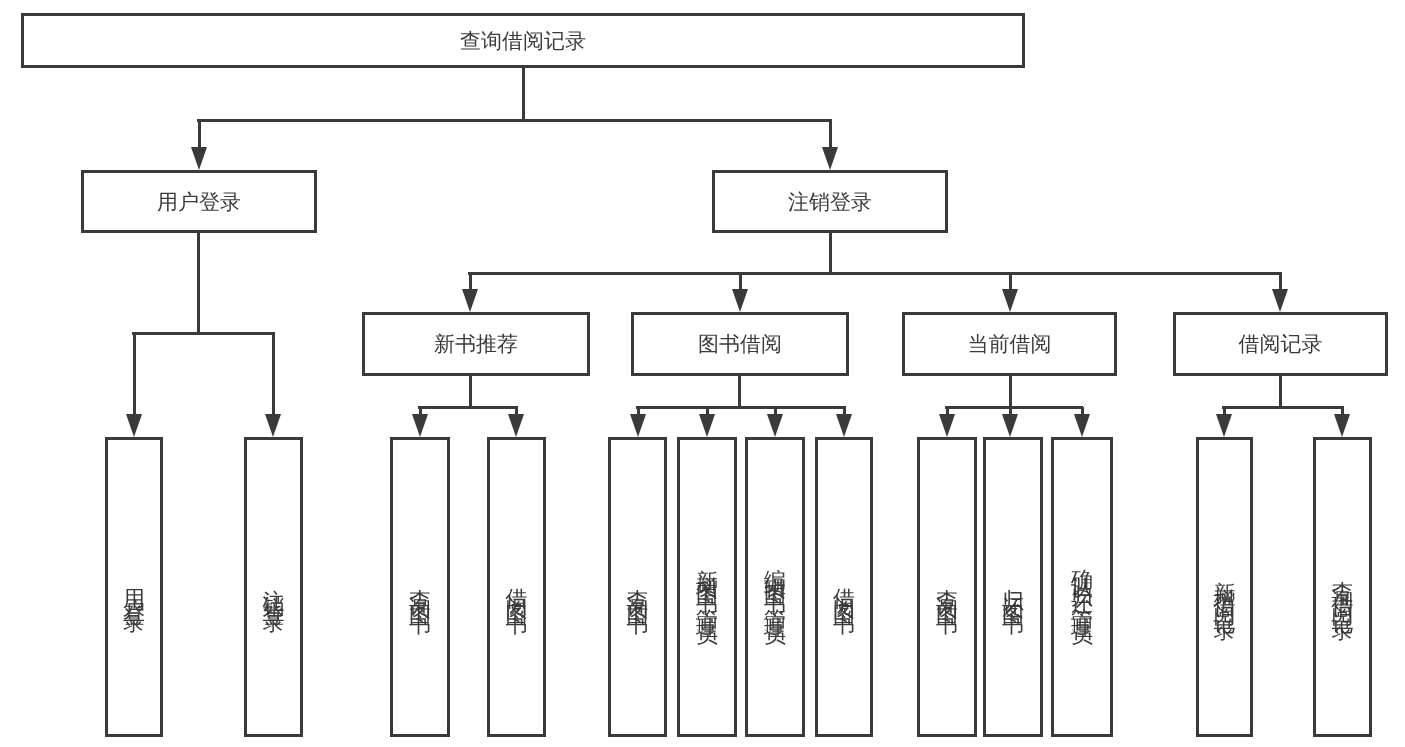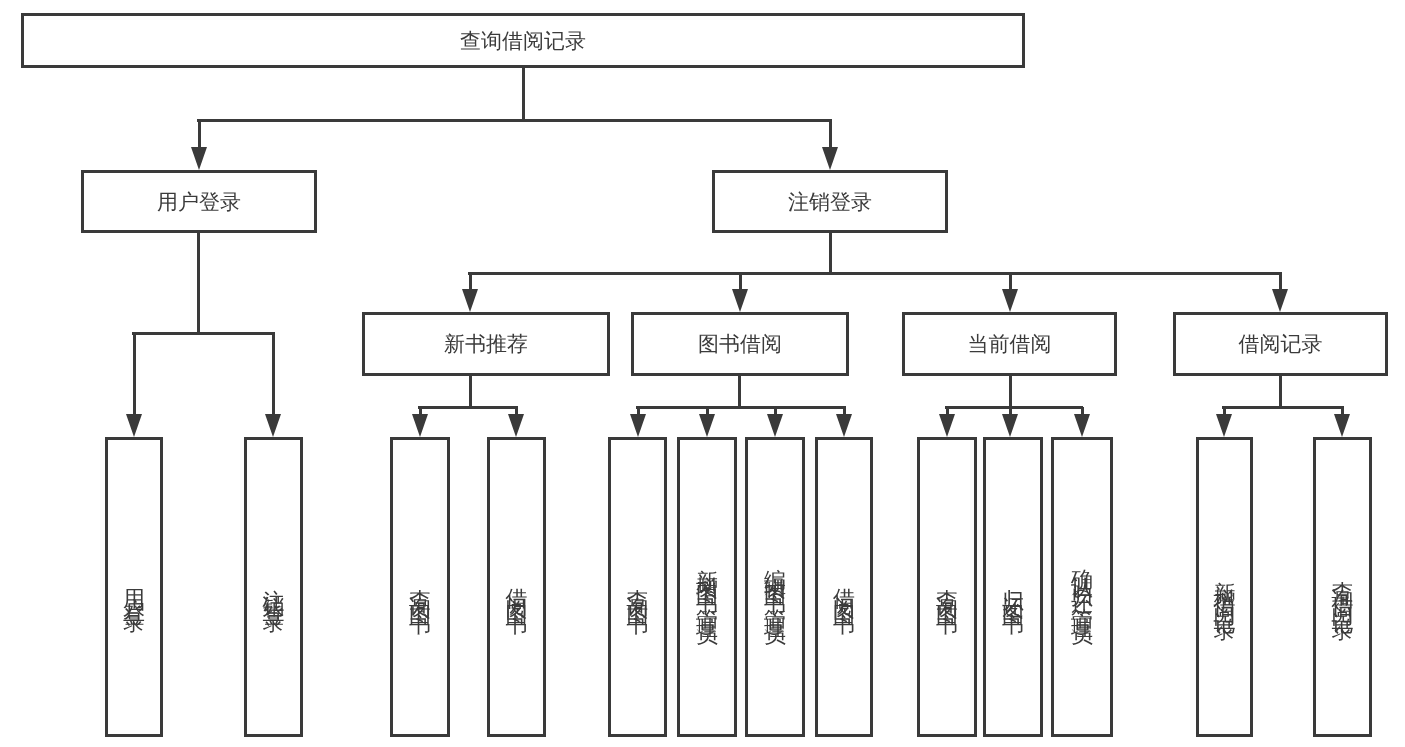--- a/index.html
+++ b/index.html
@@ -67,21 +67,21 @@
   <div class="hl" style="left:468px;top:272px;width:814px"></div>
   <div class="vl" style="left:469px;top:273px;height:20px"></div>
   <div class="arr" style="left:462px;top:289px"></div>
   <div class="vl" style="left:739px;top:273px;height:20px"></div>
   <div class="arr" style="left:732px;top:289px"></div>
   <div class="vl" style="left:1009px;top:273px;height:20px"></div>
   <div class="arr" style="left:1002px;top:289px"></div>
   <div class="vl" style="left:1279px;top:273px;height:20px"></div>
   <div class="arr" style="left:1272px;top:289px"></div>
 
-  <div class="node" style="left:362px;top:312px;width:248px;height:64px">新书推荐</div>
+  <div class="node" style="left:362px;top:312px;width:228px;height:64px">新书推荐</div>
   <div class="node" style="left:631px;top:312px;width:218px;height:64px">图书借阅</div>
   <div class="node" style="left:902px;top:312px;width:215px;height:64px">当前借阅</div>
   <div class="node" style="left:1173px;top:312px;width:215px;height:64px">借阅记录</div>
 
   <div class="vl" style="left:469px;top:376px;height:31px"></div>
   <div class="hl" style="left:418px;top:406px;width:100px"></div>
   <div class="vl" style="left:419px;top:407px;height:10px"></div>
   <div class="arr" style="left:412px;top:414px"></div>
   <div class="vl" style="left:515px;top:407px;height:10px"></div>
   <div class="arr" style="left:508px;top:414px"></div>

